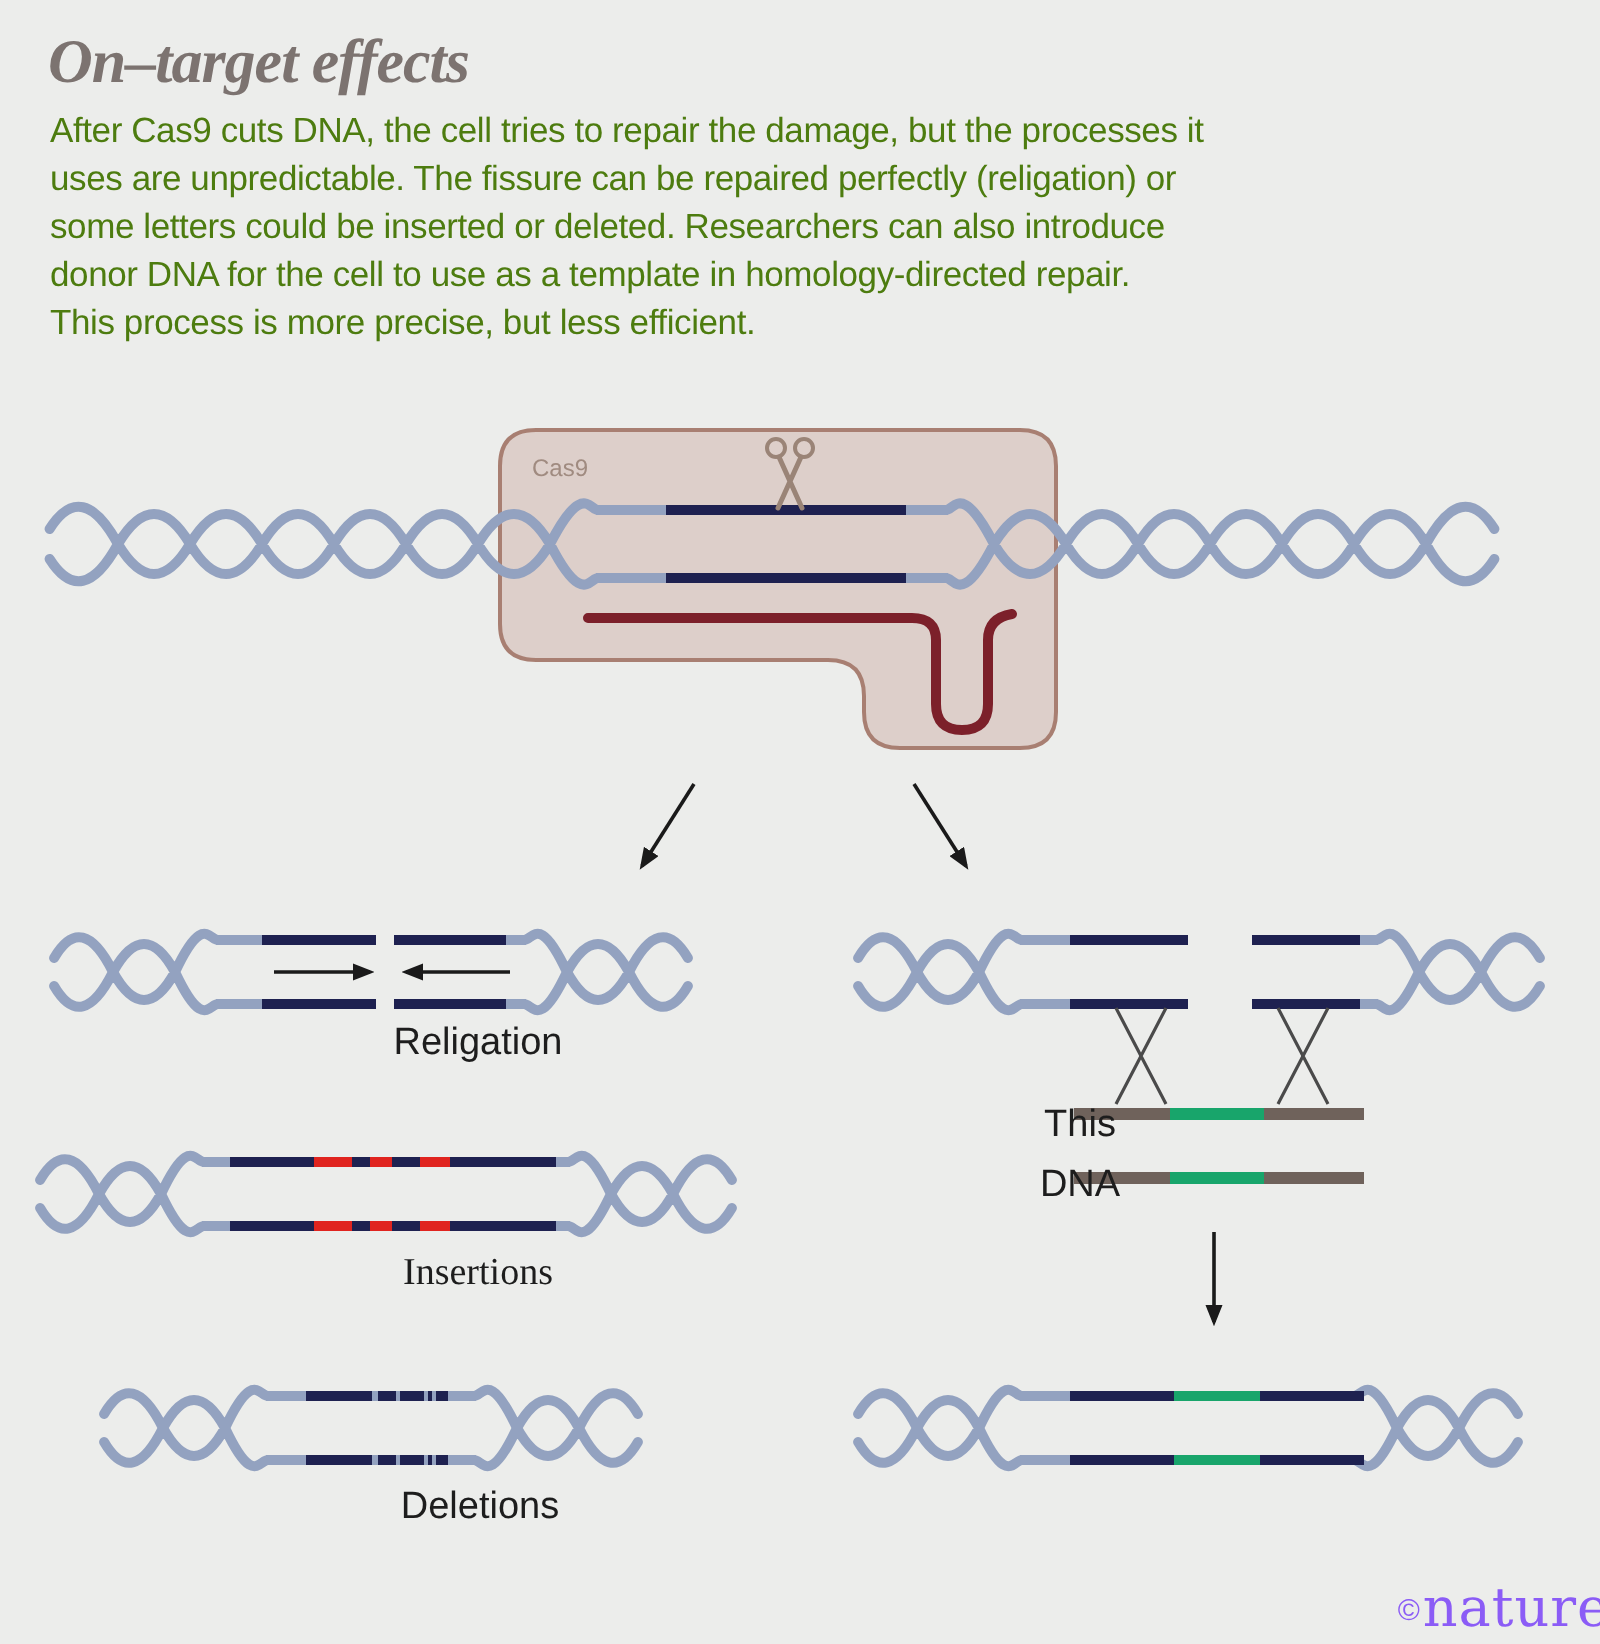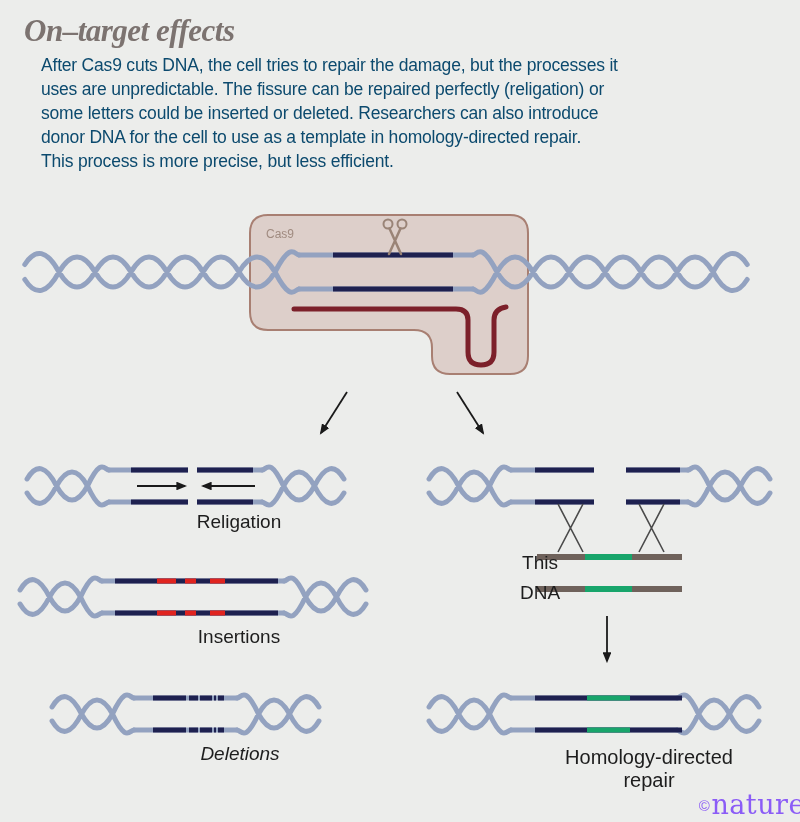--- a/index.html
+++ b/index.html
@@ -83,29 +83,28 @@
         <path d="M585 557 H632 M585 589 H632" stroke="#18a56b" stroke-width="6"></path>
       </g>
       <path d="M347 392 L321 433" fill="none" stroke="#1a1a1a" stroke-width="1.8" marker-end="url(#ah)"></path>
       <path d="M457 392 L483 433" fill="none" stroke="#1a1a1a" stroke-width="1.8" marker-end="url(#ah)"></path>
       <path d="M607 616 L607 661" fill="none" stroke="#1a1a1a" stroke-width="1.8" marker-end="url(#ah)"></path>
       <path d="M137 486 H185" fill="none" stroke="#1a1a1a" stroke-width="1.8" marker-end="url(#ah)"></path>
       <path d="M255 486 H203" fill="none" stroke="#1a1a1a" stroke-width="1.8" marker-end="url(#ah)"></path>
     </svg>
 
   <div id="title" style="color: rgb(124, 115, 112);">On–target effects</div>
-  <div id="body-text" style="color: #0c4a6e; margin-left: 16px;">After Cas9 cuts DNA, the cell tries to repair the damage, but the processes it
+  <div id="body-text" style="color: #4d7c0f;">After Cas9 cuts DNA, the cell tries to repair the damage, but the processes it
 uses are unpredictable. The fissure can be repaired perfectly (religation) or
 some letters could be inserted or deleted. Researchers can also introduce
 donor DNA for the cell to use as a template in homology-directed repair.
 This process is more precise, but less efficient.</div>
 
   <div id="cas9-label" class="lbl" style="color: rgb(160, 139, 128);">Cas9</div>
 
   <div class="lbl center" style="left: 191px; top: 511px; color: rgb(29, 29, 29);">Religation</div>
-  <div class="lbl center" style="left: 191px; top: 626px; color: rgb(29, 29, 29);">Insertions</div>
-  <div class="lbl center" style="left: 192px; top: 743px; color: rgb(29, 29, 29); font-style: italic;">Deletions</div>
+  <div class="lbl center" style="left: 191px; top: 626px; color: rgb(29, 29, 29); font-family: Liberation Serif, serif;">Insertions</div>
+  <div class="lbl center" style="left: 192px; top: 743px; color: rgb(29, 29, 29);">Deletions</div>
   <div id="donor-label" class="lbl center" style="left: 492px; top: 548px; color: rgb(29, 29, 29);">This
 DNA</div>
-  <div class="lbl center" style="left: 601px; top: 746px; font-size: 20px; color: rgb(29, 29, 29);">Homology-directed repair</div>
 
   <div id="nature-logo" style="color: #8b5cf6;"><span class="copy">©</span><span>nature</span></div>
 </div>
 
 </body></html>

